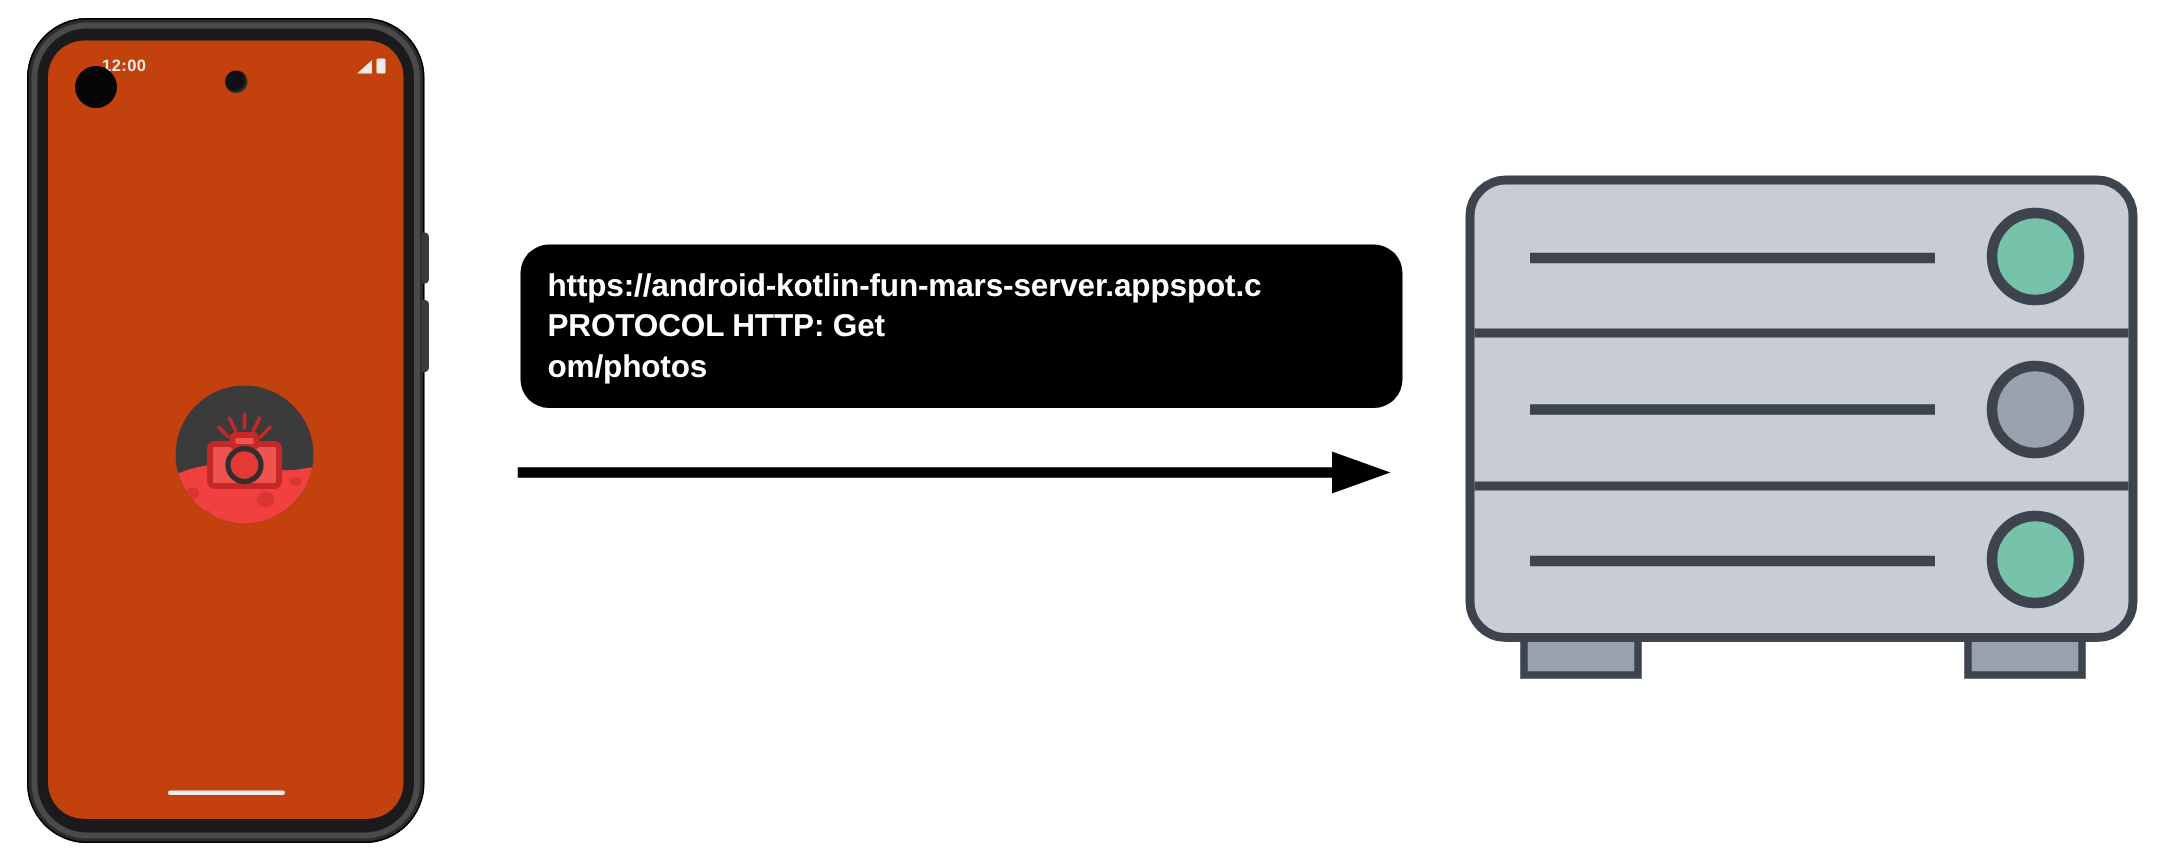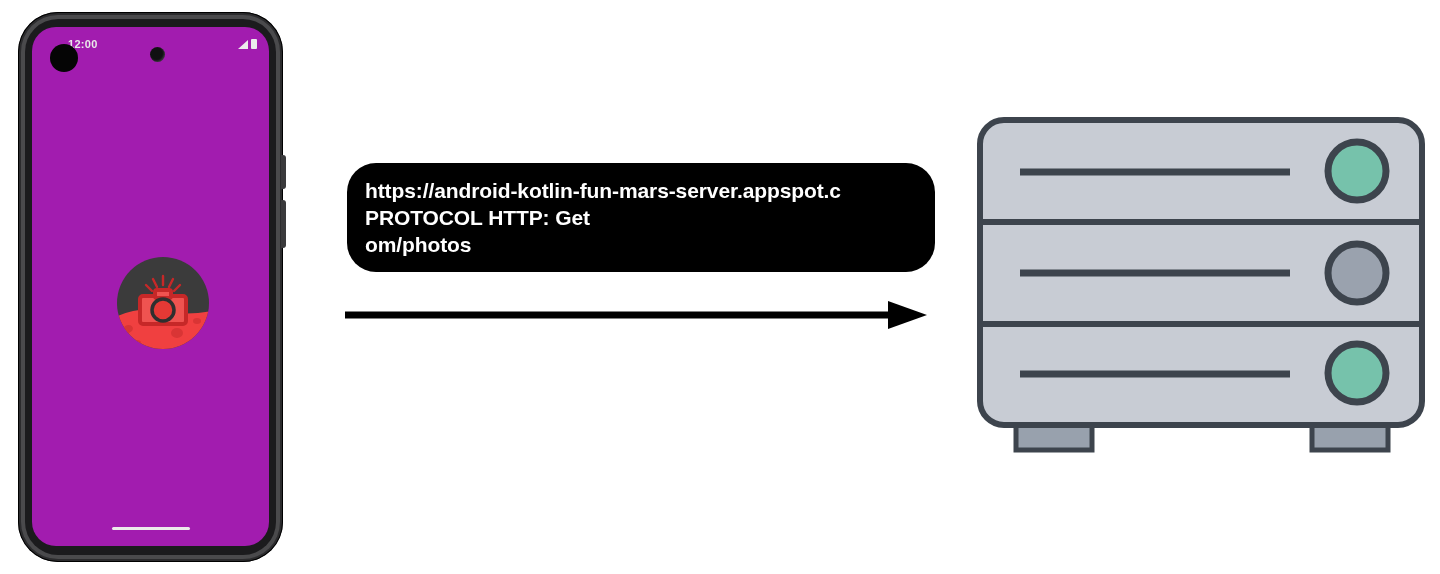--- a/index.html
+++ b/index.html
@@ -44,21 +44,21 @@
   .phone-frame-inner {
     position: absolute;
     left: 7px; top: 7px; right: 7px; bottom: 7px;
     border-radius: 33px;
     background: #1b1b1d;
   }
   .phone-screen {
     position: absolute;
     left: 14px; top: 15px; right: 14px; bottom: 16px;
     border-radius: 24px;
-    background: #a21caf;
+    background: #c2410c;
     overflow: hidden;
   }
 
   .phone-btn {
     position: absolute;
     right: -3px;
     width: 5px;
     background: #3a3a3c;
     border-radius: 0 3px 3px 0;
   }
@@ -130,21 +130,21 @@
   }
 
   
   .url-bubble {
     position: absolute;
     left: 347px;
     top: 163px;
     width: 588px;
     height: 109px;
     background: #000000;
-    border-radius: 29px;
+    border-radius: 19px;
     box-sizing: border-box;
     padding: 14px 18px 0 18px;
   }
   .url-bubble .line {
     color: #ffffff;
     font-size: 21px;
     font-weight: bold;
     line-height: 27px;
     letter-spacing: -0.1px;
     white-space: pre;

